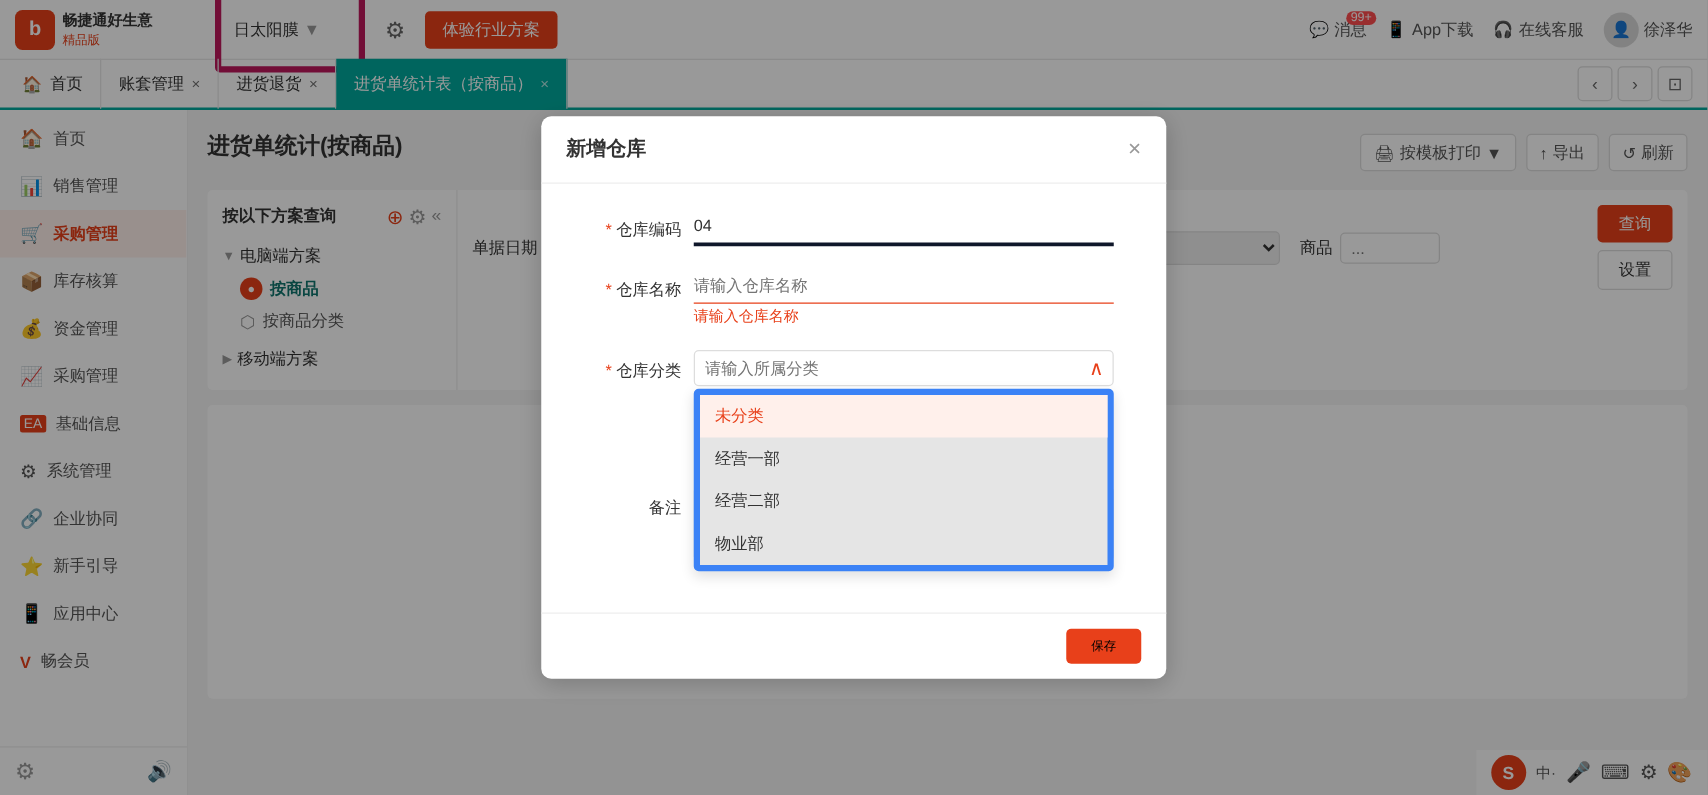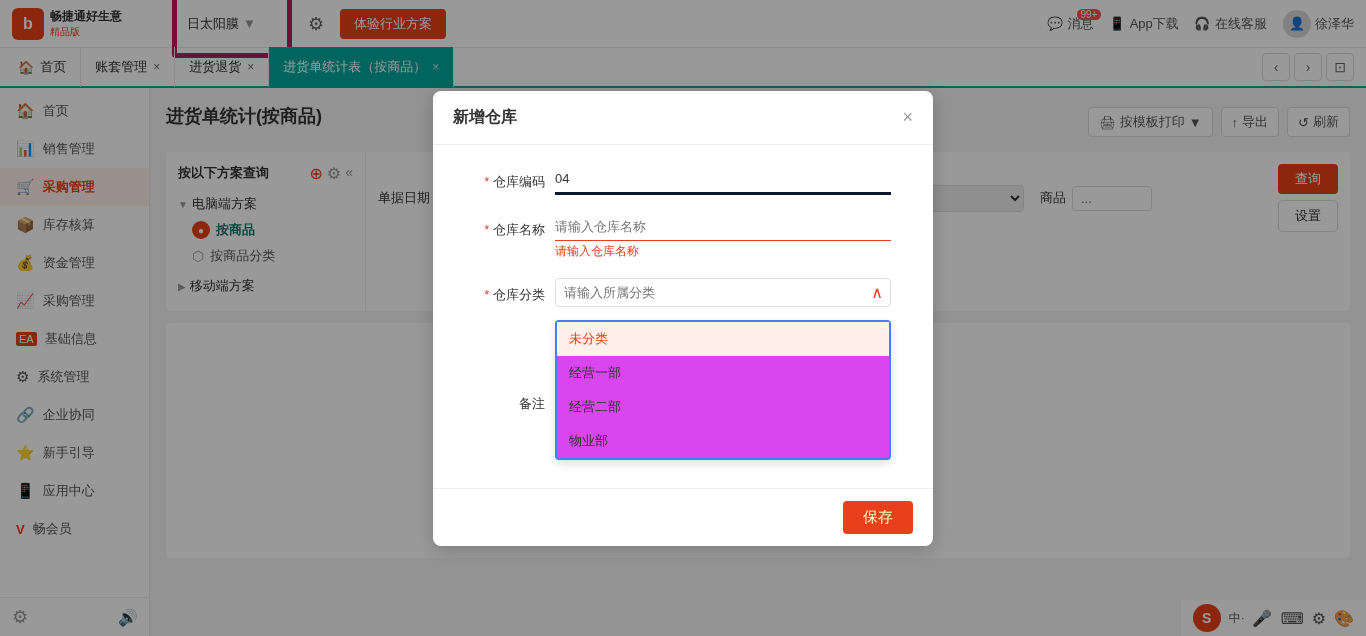--- a/index.html
+++ b/index.html
@@ -112,30 +112,30 @@
     .form-select-input {
       width: 100%; border: 1px solid #ddd; border-radius: 4px;
       padding: 6px 30px 6px 8px; font-size: 13px; color: #999; outline: none;
       cursor: pointer; background: #fff;
     }
     .form-select-arrow {
       position: absolute; right: 8px; top: 50%; transform: translateY(-50%);
       color: #e8401a; font-size: 16px; pointer-events: none;
     }
     .dropdown-list {
-      position: absolute; top: 42px; left: 0; width: 100%; background: #d946ef;
-      border: 2px solid #3b82f6; border-radius: 4px;
+      position: absolute; top: 31px; left: 0; width: 100%; background: #e5e5e5;
+      border: 5px solid #3b82f6; border-radius: 4px;
       box-shadow: 0 4px 10px rgba(0,0,0,0.12); z-index: 200;
     }
     .dropdown-item {
       padding: 8px 12px; font-size: 13px; color: #333; cursor: pointer;
     }
     .dropdown-item.selected { background: #fff0eb; color: #e8401a; }
     .modal-footer { display: flex; justify-content: flex-end; padding: 12px 20px; border-top: 1px solid #eee; gap: 10px; }
-    .btn-save { background: #e8401a; color: #fef9c3; border: none; border-radius: 4px; padding: 7px 20px; font-size: 15px; cursor: pointer; }
+    .btn-save { background: #e8401a; color: #000000; border: none; border-radius: 4px; padding: 7px 20px; font-size: 10px; cursor: pointer; }
     .form-textarea { width: 100%; border: 1px solid #ddd; border-radius: 4px; padding: 6px 8px; font-size: 13px; resize: none; height: 60px; outline: none; }
 
     
     .bottom-bar { position: fixed; bottom: 0; right: 0; display: flex; align-items: center; gap: 8px; padding: 4px 12px; background: rgba(255,255,255,0.9); }
     .s-logo { width: 28px; height: 28px; background: #e8401a; border-radius: 50%; color: #fff; display: flex; align-items: center; justify-content: center; font-weight: bold; font-size: 14px; }
   </style>
 </head>
 <body>
 
 <div class="top-bar">

